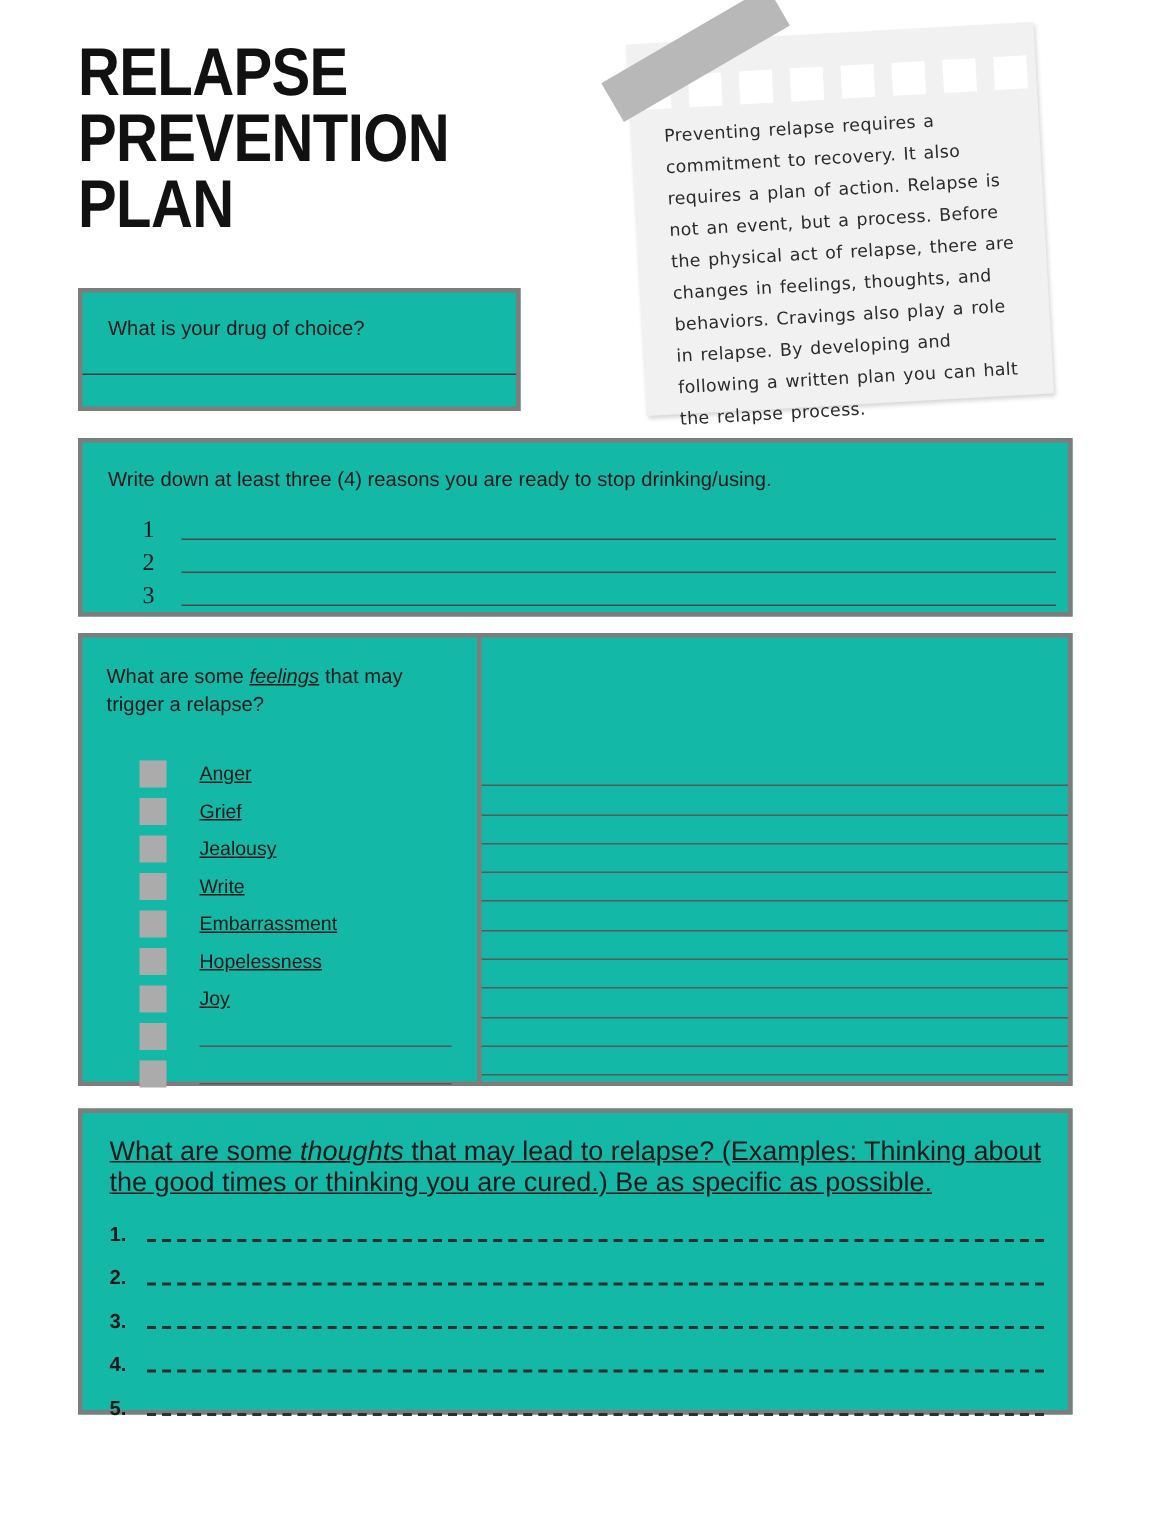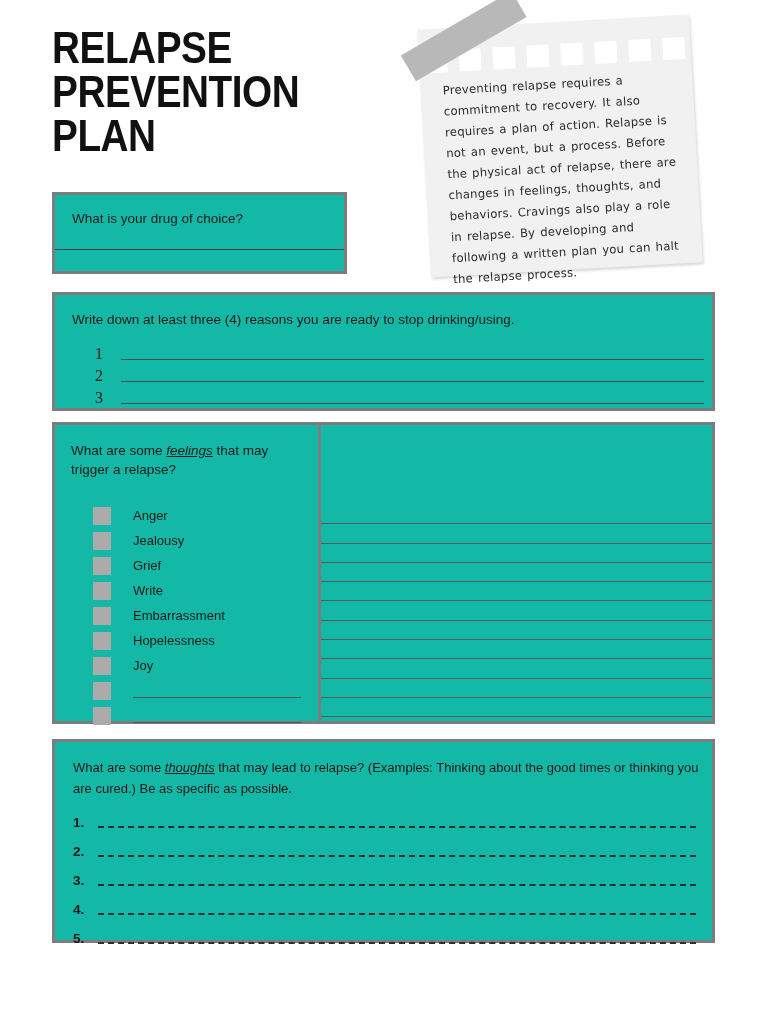--- a/index.html
+++ b/index.html
@@ -189,20 +189,21 @@
   .feel-list {
     position: absolute;
     left: 38px;
     top: 78px;
     right: 10px;
   }
   .feel-row {
     display: flex;
     align-items: center;
     height: 25px;
+    text-decoration: underline;
   }
   .feel-box {
     width: 18px;
     height: 18px;
     background: #ababab;
     flex: 0 0 18px;
   }
   .feel-label {
     margin-left: 22px;
     font-size: 13px;
@@ -249,22 +250,23 @@
     left: 52px;
     top: 739px;
     width: 663px;
     height: 204px;
   }
   #box-thoughts .q {
     position: absolute;
     left: 18px;
     top: 15px;
     width: 628px;
-    font-size: 13px;
+    font-size: 18px;
     line-height: 21px;
+    text-decoration: underline;
   }
   .thought-rows {
     position: absolute;
     left: 18px;
     right: 16px;
     top: 60px;
   }
   .thought-row {
     display: flex;
     align-items: flex-end;
@@ -343,25 +345,25 @@
     <div class="q">
       <span>What are some </span><span class="em-ul">feelings</span><span> that may trigger a relapse?</span>
     </div>
     <div class="feel-list">
       <div class="feel-row">
         <span class="feel-box"></span>
         <span class="feel-label">Anger</span>
       </div>
       <div class="feel-row">
         <span class="feel-box"></span>
+        <span class="feel-label">Grief</span>
+      </div>
+      <div class="feel-row">
+        <span class="feel-box"></span>
         <span class="feel-label">Jealousy</span>
-      </div>
-      <div class="feel-row">
-        <span class="feel-box"></span>
-        <span class="feel-label">Grief</span>
       </div>
       <div class="feel-row">
         <span class="feel-box"></span>
         <span class="feel-label">Write</span>
       </div>
       <div class="feel-row">
         <span class="feel-box"></span>
         <span class="feel-label">Embarrassment</span>
       </div>
       <div class="feel-row">

